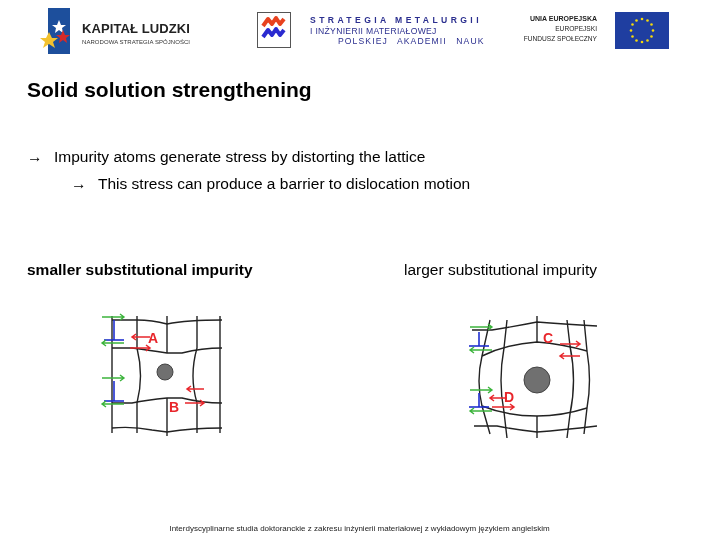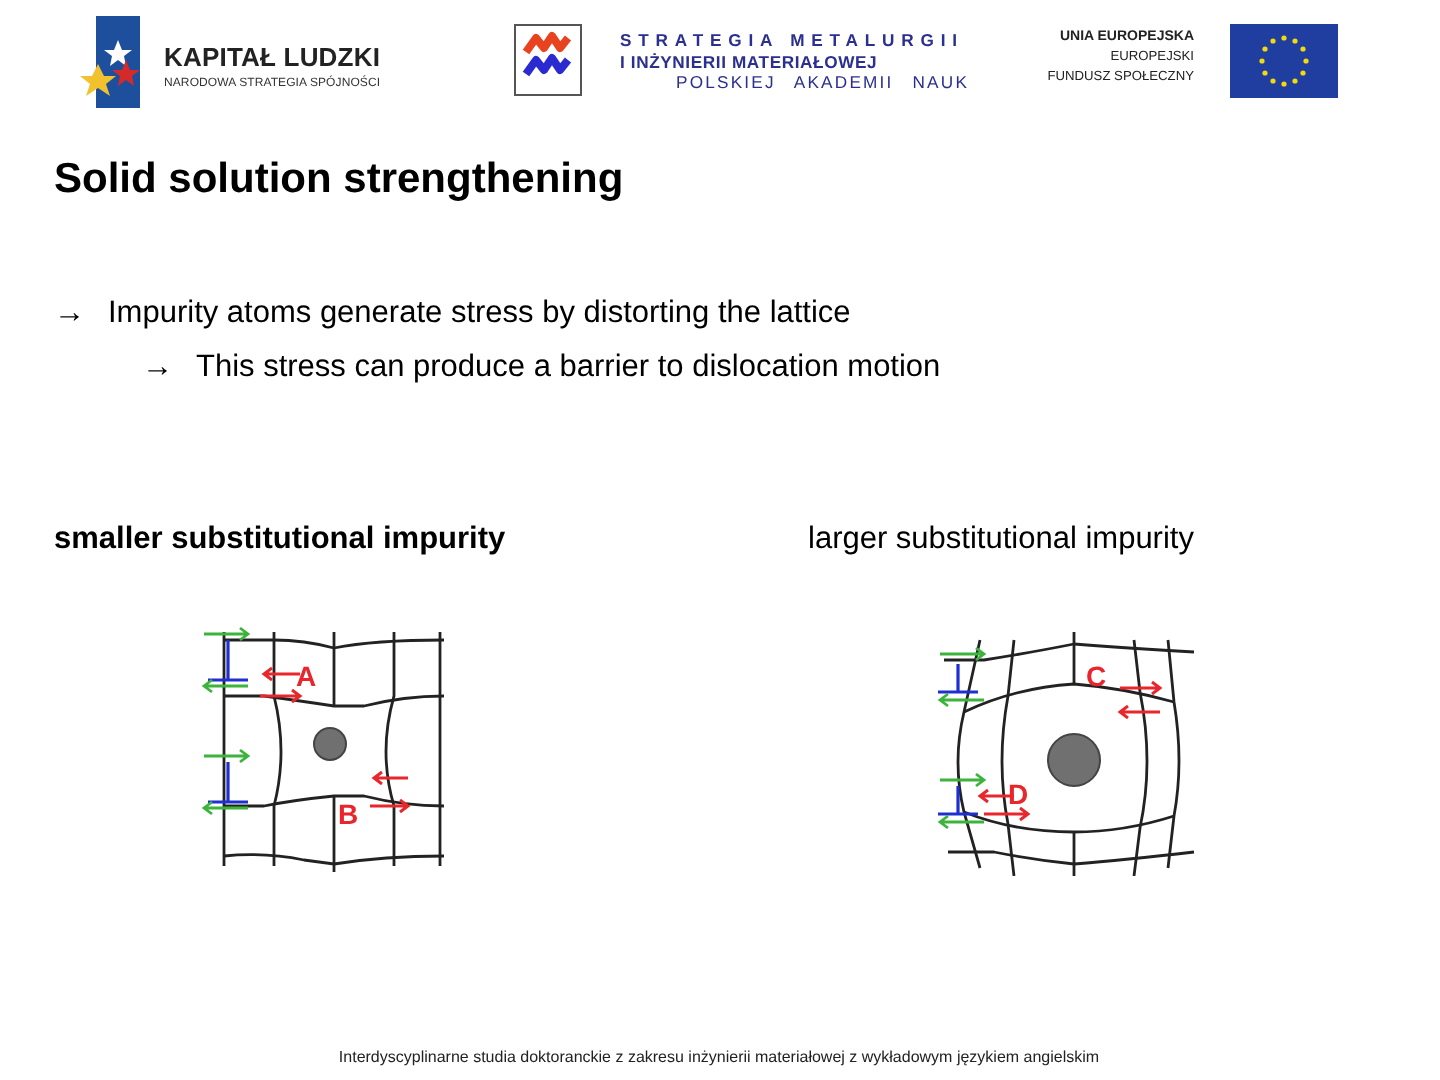--- a/index.html
+++ b/index.html
@@ -8,21 +8,21 @@
   .header { position: absolute; left: 0; top: 0; width: 696px; height: 62px; }
   .logo-kl { position: absolute; left: 40px; top: 8px; width: 175px; height: 48px; }
   .kl-flag { position: absolute; left: 0; top: 0; width: 30px; height: 46px; }
   .kl-title { position: absolute; left: 42px; top: 13px; font-size: 13px; font-weight: bold; color: #222; letter-spacing: 0.1px; white-space: nowrap; }
   .kl-sub { position: absolute; left: 42px; top: 31px; font-size: 6px; color: #333; white-space: nowrap; letter-spacing: 0.05px; }
 
   .logo-imim { position: absolute; left: 257px; top: 12px; width: 200px; height: 40px; }
   .imim-box { position: absolute; left: 0; top: 0; width: 34px; height: 36px; border: 1.5px solid #555; box-sizing: border-box; background: #fff; }
   .imim-text { position: absolute; left: 53px; top: 3px; font-size: 8.6px; line-height: 10.5px; color: #2b2f8f; white-space: nowrap; }
   .imim-l1 { font-weight: bold; letter-spacing: 3.4px; }
-  .imim-l2 { font-weight: bold; letter-spacing: 0.3px; }
+  .imim-l2 { font-weight: normal; letter-spacing: 0.3px; }
   .imim-l3 { letter-spacing: 1.1px; word-spacing: 6px; padding-left: 28px; }
 
   .logo-eu { position: absolute; left: 515px; top: 12px; width: 145px; height: 38px; }
   .eu-text { position: absolute; right: 63px; top: 2px; text-align: right; font-size: 6.6px; line-height: 10px; color: #222; white-space: nowrap; }
   .eu-text .b { font-weight: bold; font-size: 7px; }
   .eu-flag { position: absolute; left: 100px; top: 0; width: 54px; height: 37px; background: #1f3ea0; }
 
   .title { position: absolute; left: 27px; top: 78px; font-size: 21px; font-weight: bold; text-underline-offset: 3px; white-space: nowrap; }
   .bullet { position: absolute; left: 27px; font-size: 15.5px; white-space: nowrap; }
   .bullet .arrow { display: inline-block; width: 27px; }

